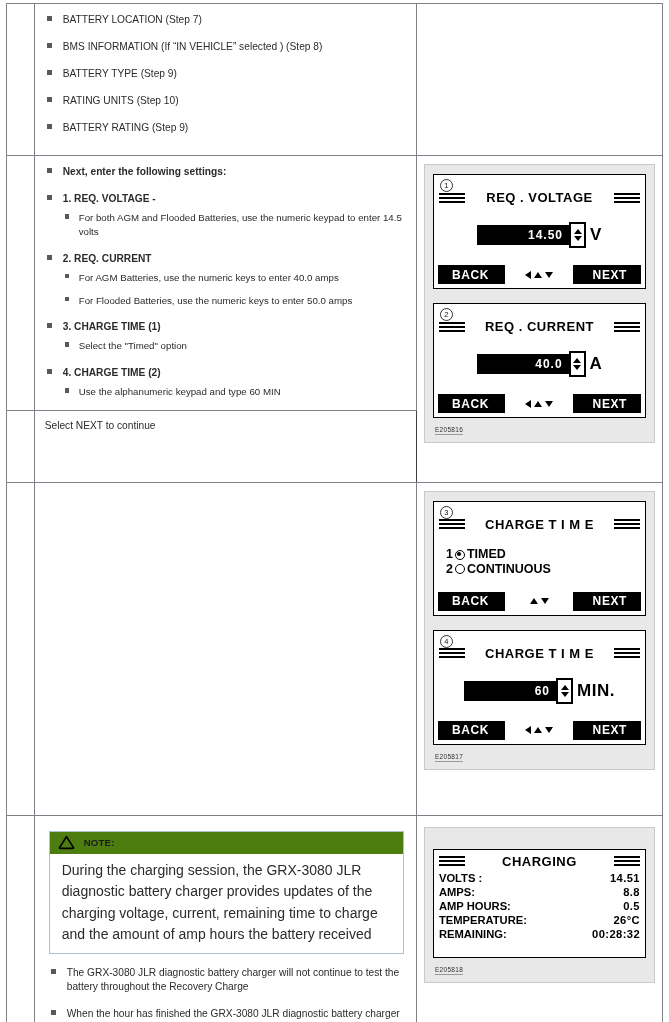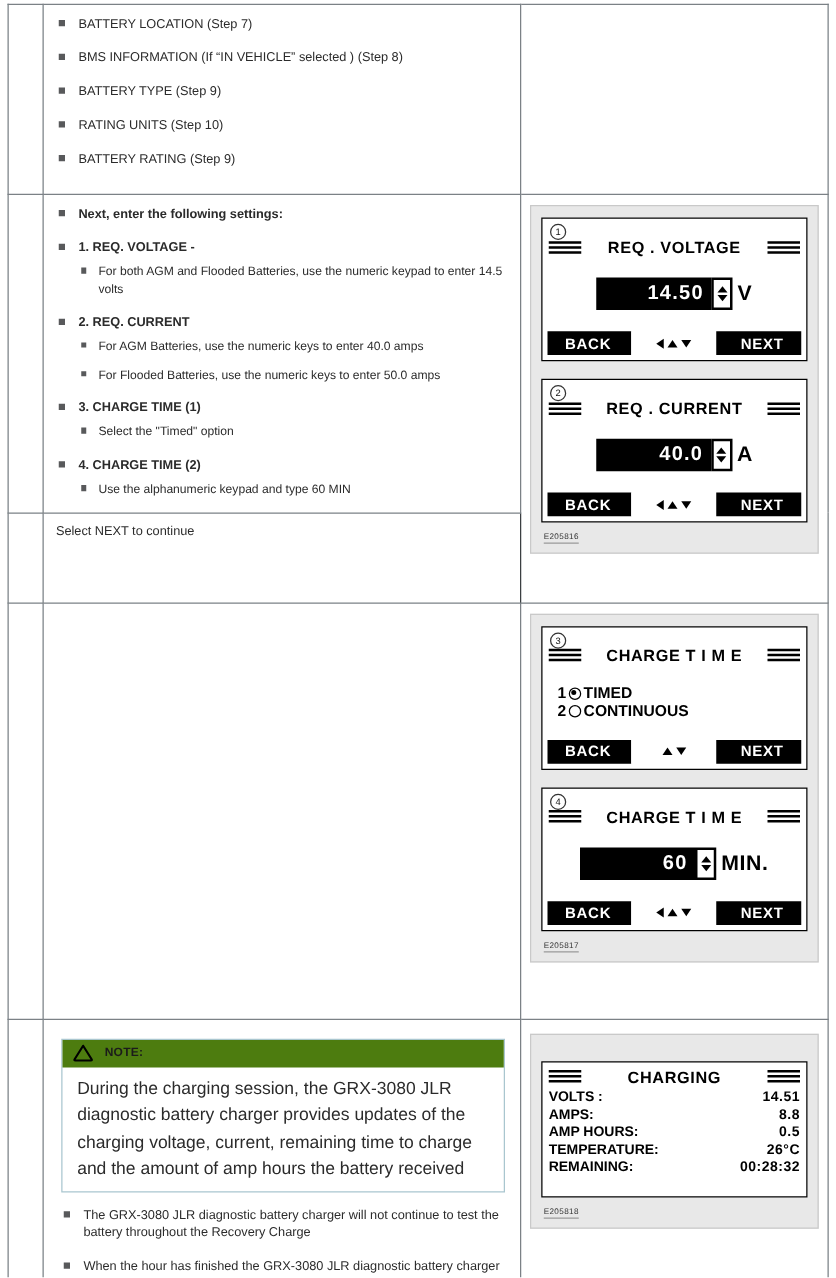--- a/index.html
+++ b/index.html
@@ -160,21 +160,21 @@
   }
   .value-group {
     display: flex;
     align-items: center;
   }
   .value-box {
     background: #000;
     color: #fff;
     font-family: "Liberation Sans", sans-serif;
     font-weight: bold;
-    font-size: 16px;
+    font-size: 12px;
     letter-spacing: 1px;
     padding: 4px 6px 4px 30px;
     min-width: 92px;
     text-align: right;
     line-height: 1.08;
   }
   .spinner {
     background: #000;
     padding: 2px 2px;
     display: flex;

